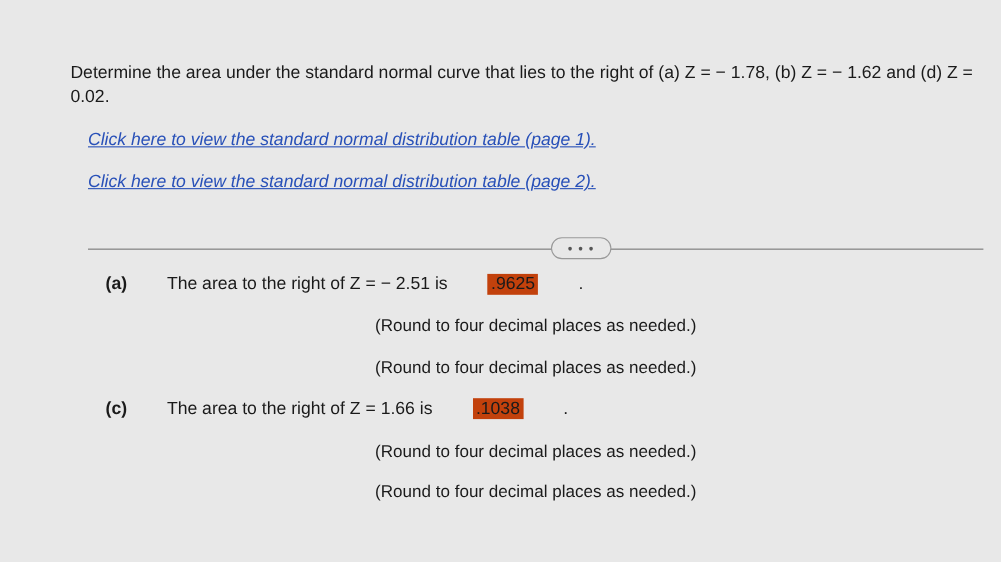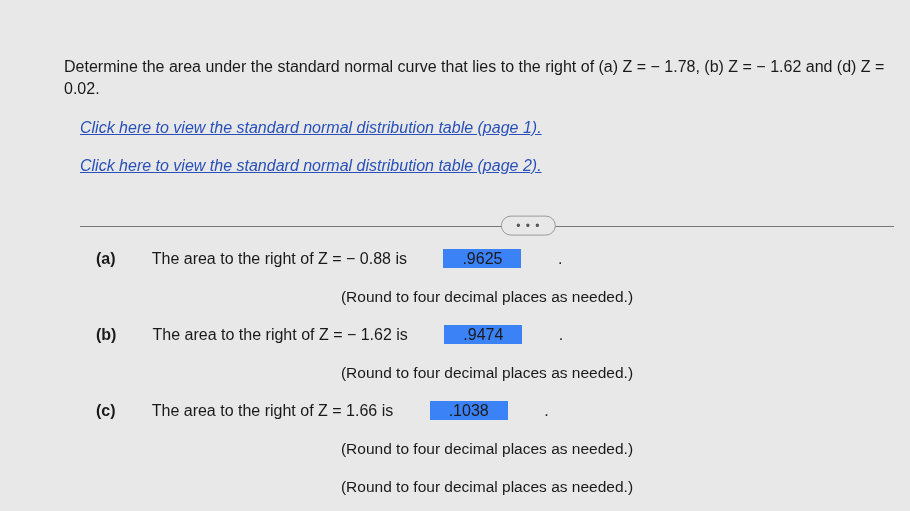--- a/index.html
+++ b/index.html
@@ -62,22 +62,22 @@
     .part {
       margin-bottom: 16px;
     }
     .part-line {
       margin-bottom: 2px;
     }
     .part-label {
       font-weight: 700;
     }
     .answer-filled {
-      background: #3b82f6;
-      padding: 1px 19px;
+      background: #c2410c;
+      padding: 1px 3px;
     }
     .answer-blank {
       display: inline-block;
       border: 1px solid #888;
       background: #f5f5f5;
       width: 26px;
       height: 18px;
       vertical-align: middle;
       position: relative;
       cursor: text;
@@ -105,29 +105,26 @@
   <a class="link">Click here to view the standard normal distribution table (page 2).</a>
 </div>
 
 <div class="divider-row">
   <div class="divider-line"></div>
   <div class="divider-pill">• • •</div>
 </div>
 
 <div class="part">
   <div class="part-line">
-    <span class="part-label">(a)</span><span> The area to the right of Z = − 0.88 is </span><span class="answer-filled">.9625</span><span> .</span>
+    <span class="part-label">(a)</span><span> The area to the right of Z = − 2.51 is </span><span class="answer-filled">.9625</span><span> .</span>
   </div>
   <div class="round-note">(Round to four decimal places as needed.)</div>
 </div>
 
 <div class="part">
-  <div class="part-line">
-    <span class="part-label">(b)</span><span> The area to the right of Z = − 1.62 is </span><span class="answer-filled">.9474</span><span> .</span>
-  </div>
   <div class="round-note">(Round to four decimal places as needed.)</div>
 </div>
 
 <div class="part">
   <div class="part-line">
     <span class="part-label">(c)</span><span> The area to the right of Z = 1.66 is </span><span class="answer-filled">.1038</span><span> .</span>
   </div>
   <div class="round-note">(Round to four decimal places as needed.)</div>
 </div>
 

